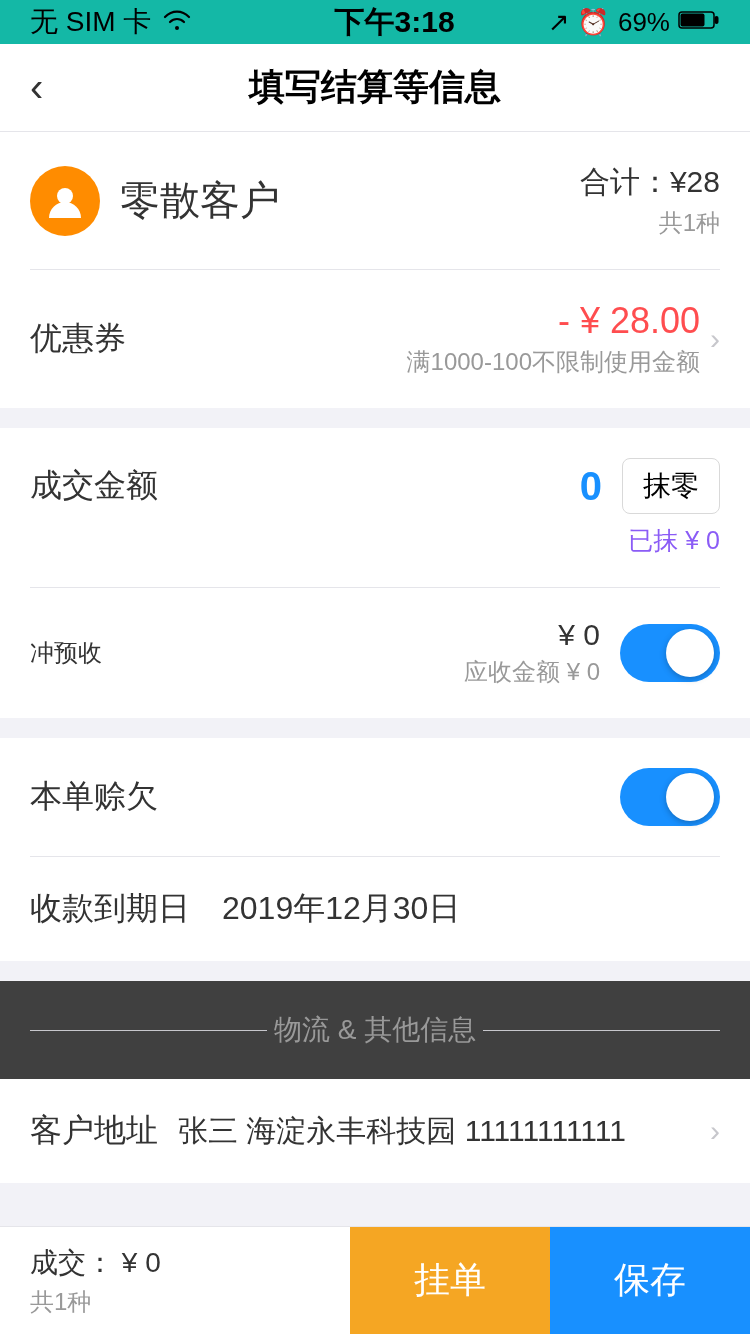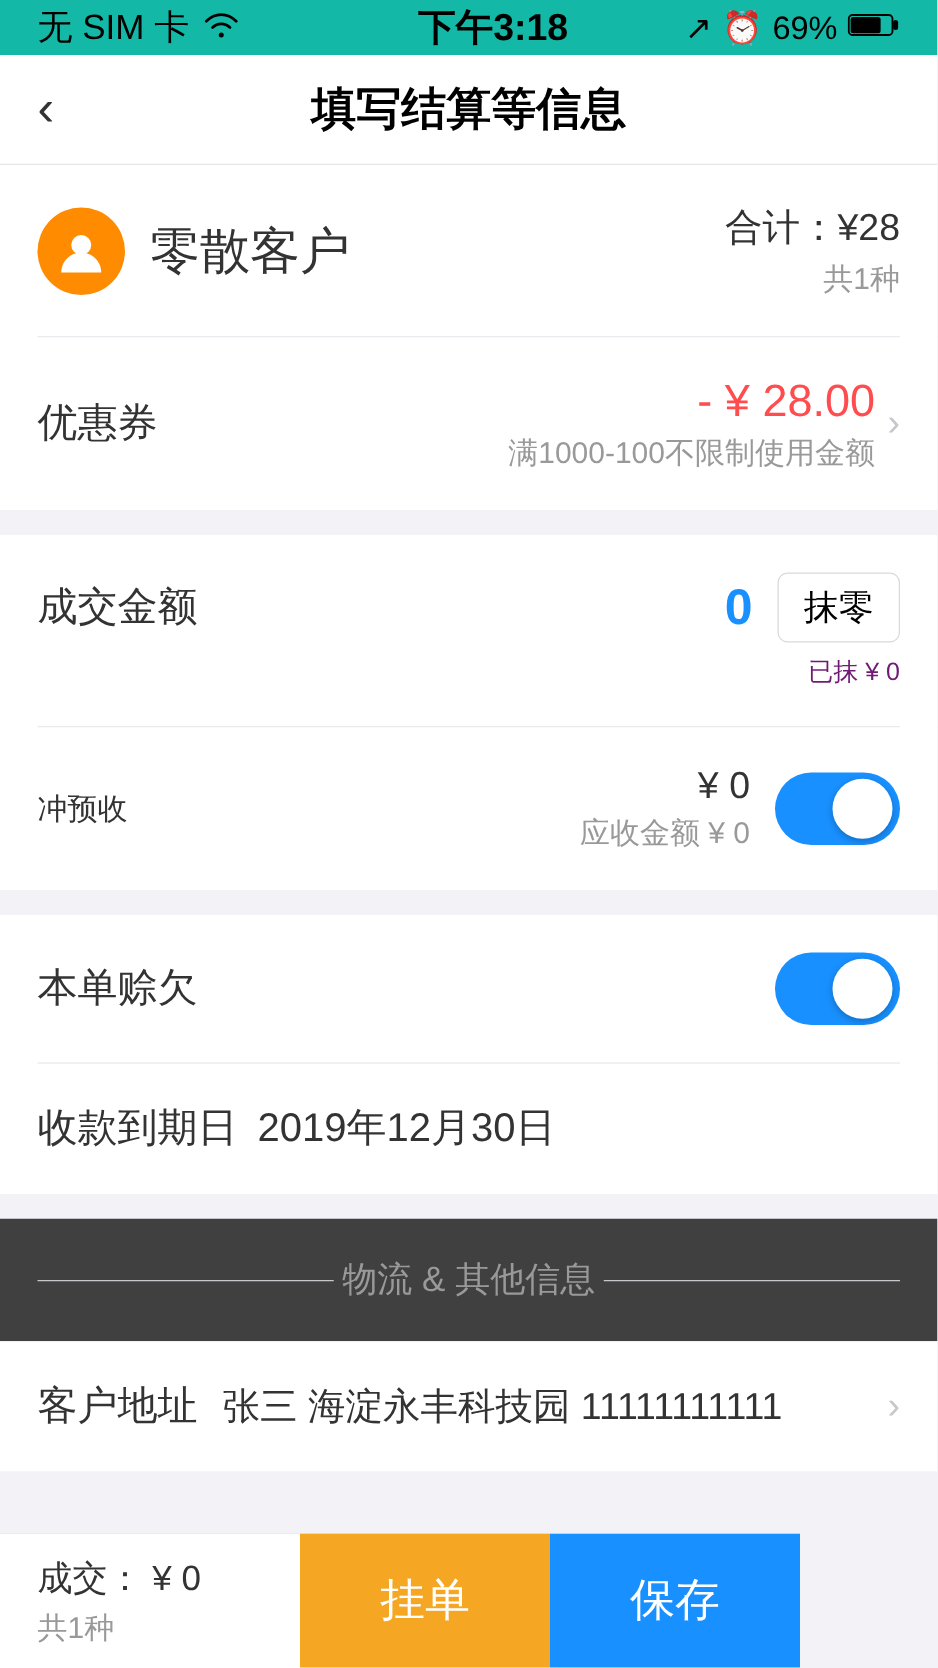--- a/index.html
+++ b/index.html
@@ -176,22 +176,22 @@
       border: 1px solid #d9d9d9;
       border-radius: 8px;
       padding: 8px 20px;
       font-size: 28px;
       color: #000000;
       background: #fff;
       cursor: pointer;
     }
     .amount-sub {
       text-align: right;
-      font-size: 20px;
-      color: #701a75;
+      font-size: 25px;
+      color: #8b5cf6;
       margin-top: 4px;
     }
 
     
     .prepay-section {
       background: #fff;
       padding: 30px 30px;
     }
     .prepay-row {
       display: flex;
@@ -260,21 +260,21 @@
     }
 
     
     .due-date-section {
       background: #fff;
       padding: 30px 30px;
     }
     .due-date-row {
       display: flex;
       align-items: center;
-      gap: 16px;
+      gap: 32px;
     }
     .due-date-label {
       font-size: 32px;
       color: #333;
       white-space: nowrap;
     }
     .due-date-value {
       font-size: 32px;
       color: #333;
     }
@@ -323,21 +323,21 @@
     }
 
     
     .spacer { height: 200px; background: #f2f2f7; }
 
     
     .bottom-bar {
       position: fixed;
       bottom: 0;
       left: 0;
-      width: 640px;
+      width: 750px;
       background: #fff;
       display: flex;
       height: 108px;
       border-top: 1px solid #e5e5ea;
     }
     .bottom-info {
       flex: 1;
       display: flex;
       flex-direction: column;
       justify-content: center;

